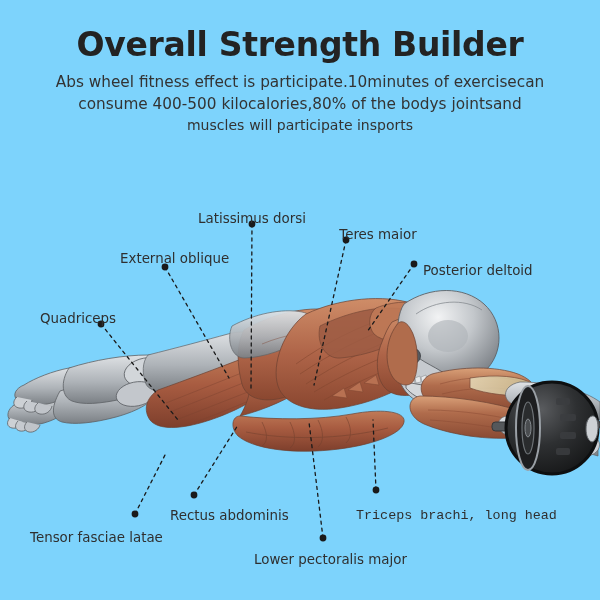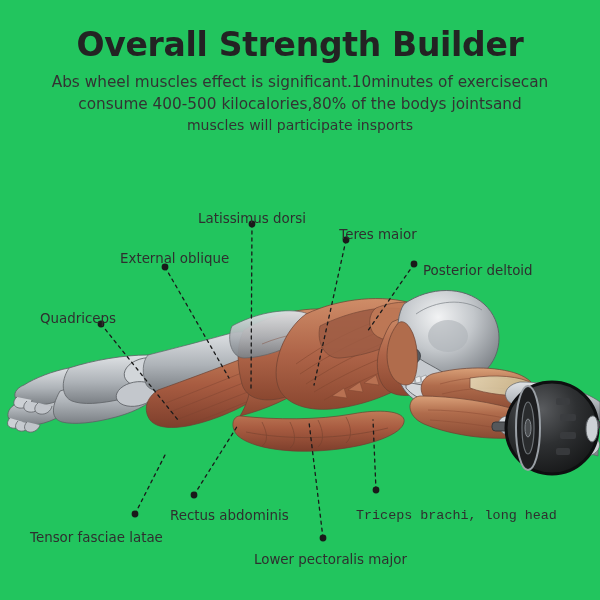--- a/index.html
+++ b/index.html
@@ -15,21 +15,21 @@
     color: #2b2b2b;
     position: relative;
     -webkit-font-smoothing: antialiased;
   }
 
   #poster {
     position: absolute;
     inset: 0;
     width: 600px;
     height: 600px;
-    background: #22c55e;
+    background: #7dd3fc;
   }
 
   
   .header {
     position: absolute;
     left: 0; top: 0;
     width: 600px;
     text-align: center;
   }
   .title {
@@ -100,21 +100,21 @@
   }
 </style>
 </head>
 <body>
 
 <div id="poster">
 
   <div class="header">
     <h1 class="title">Overall Strength Builder</h1>
     <p class="subtitle">
-      <span>Abs wheel muscles effect is significant.10minutes of exercisecan</span><br>
+      <span>Abs wheel fitness effect is participate.10minutes of exercisecan</span><br>
       <span>consume 400-500 kilocalories,80% of the bodys jointsand</span><br>
       <span class="big">muscles</span>
       <span class="small">will participate insports</span>
     </p>
   </div>
 
   <div id="figure-stage">
     <svg id="figure-svg" viewBox="0 0 600 230" xmlns="http://www.w3.org/2000/svg">
       <defs>
         <linearGradient id="gMuscle" x1="0" y1="0" x2="0" y2="1">

